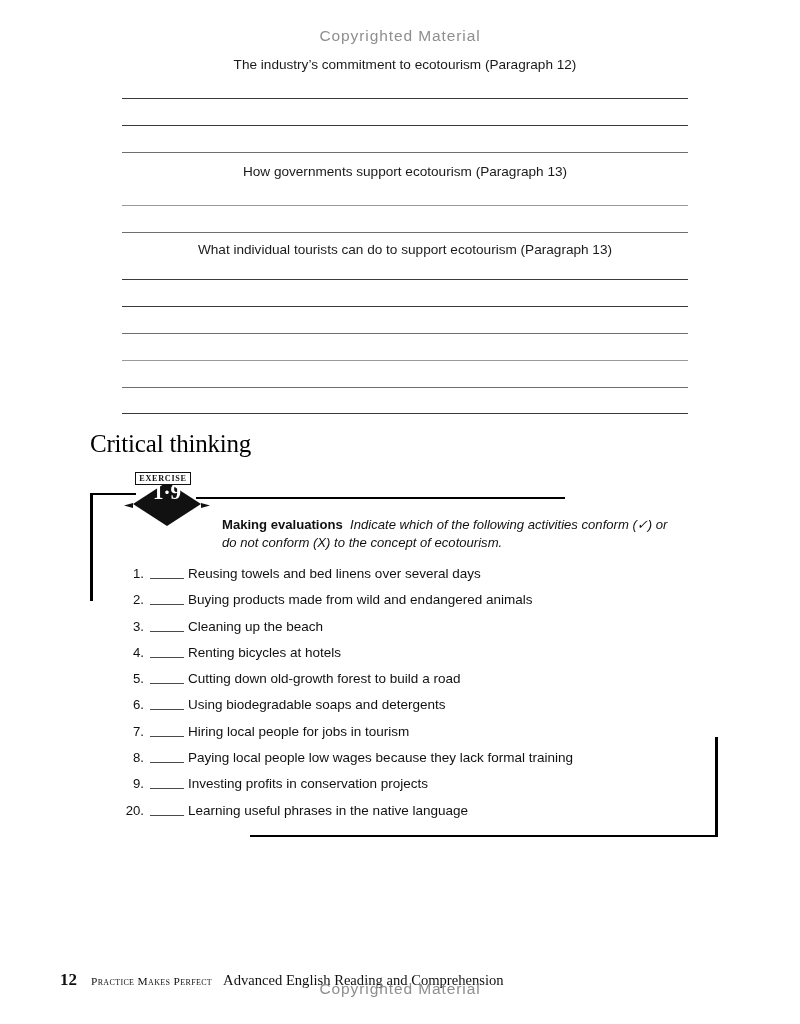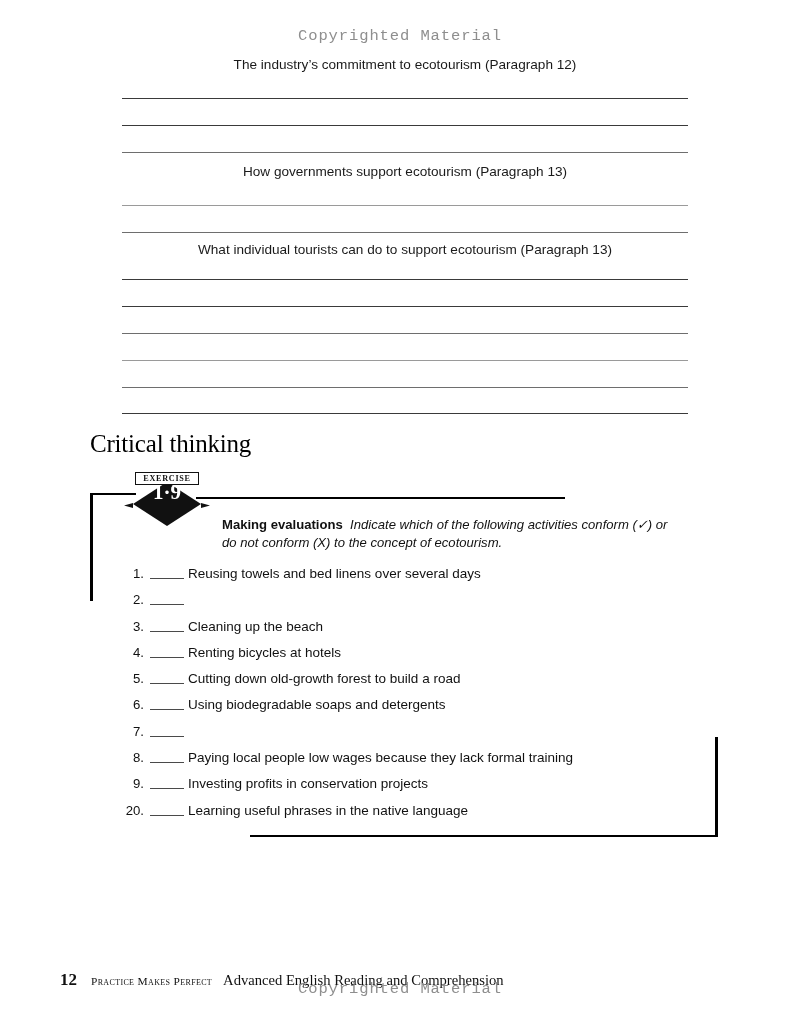--- a/index.html
+++ b/index.html
@@ -22,21 +22,21 @@
     width: 800px;
     height: 1024px;
   }
 
   
   .watermark {
     position: absolute;
     width: 800px;
     text-align: center;
     color: #8e8e8e;
-    font-family: Liberation Mono, monospace;
+    font-family: Liberation Sans, sans-serif;
     font-size: 15.5px;
     letter-spacing: 0.9px;
     font-weight: 400;
   }
   .watermark-top { top: 27px; }
   .watermark-bottom { top: 980px; }
 
   
   .qsection { position: absolute; left: 122px; width: 566px; }
   .qprompt {
@@ -123,21 +123,21 @@
     width: 9px;
     height: 5px;
     background: #111111;
   }
   .badge-wing-l { left: -5px; clip-path: polygon(0% 50%, 100% 0%, 100% 100%); }
   .badge-wing-r { left: 72px; clip-path: polygon(100% 50%, 0% 0%, 0% 100%); }
   .badge-label {
     position: absolute;
     left: 6px;
     top: 0px;
-    width: 64px;
+    width: 56px;
     height: 13px;
     background: #ffffff;
     border: 1.2px solid #111111;
     box-sizing: border-box;
     font-family: "Liberation Serif", serif;
     font-size: 8.2px;
     font-weight: 700;
     letter-spacing: 0.7px;
     text-align: center;
     line-height: 11px;
@@ -290,20 +290,21 @@
 
   <div class="ex-list">
     <div class="ex-item">
       <span class="ex-num">1.</span>
       <span class="ex-blank"></span>
       <span class="ex-text">Reusing towels and bed linens over several days</span>
     </div>
     <div class="ex-item">
       <span class="ex-num">2.</span>
       <span class="ex-blank"></span>
+      <span class="ex-text">Buying products made from wild and endangered animals</span>
     </div>
     <div class="ex-item">
       <span class="ex-num">3.</span>
       <span class="ex-blank"></span>
       <span class="ex-text">Cleaning up the beach</span>
     </div>
     <div class="ex-item">
       <span class="ex-num">4.</span>
       <span class="ex-blank"></span>
       <span class="ex-text">Renting bicycles at hotels</span>
@@ -314,20 +315,21 @@
       <span class="ex-text">Cutting down old-growth forest to build a road</span>
     </div>
     <div class="ex-item">
       <span class="ex-num">6.</span>
       <span class="ex-blank"></span>
       <span class="ex-text">Using biodegradable soaps and detergents</span>
     </div>
     <div class="ex-item">
       <span class="ex-num">7.</span>
       <span class="ex-blank"></span>
+      <span class="ex-text">Hiring local people for jobs in tourism</span>
     </div>
     <div class="ex-item">
       <span class="ex-num">8.</span>
       <span class="ex-blank"></span>
       <span class="ex-text">Paying local people low wages because they lack formal training</span>
     </div>
     <div class="ex-item">
       <span class="ex-num">9.</span>
       <span class="ex-blank"></span>
       <span class="ex-text">Investing profits in conservation projects</span>

